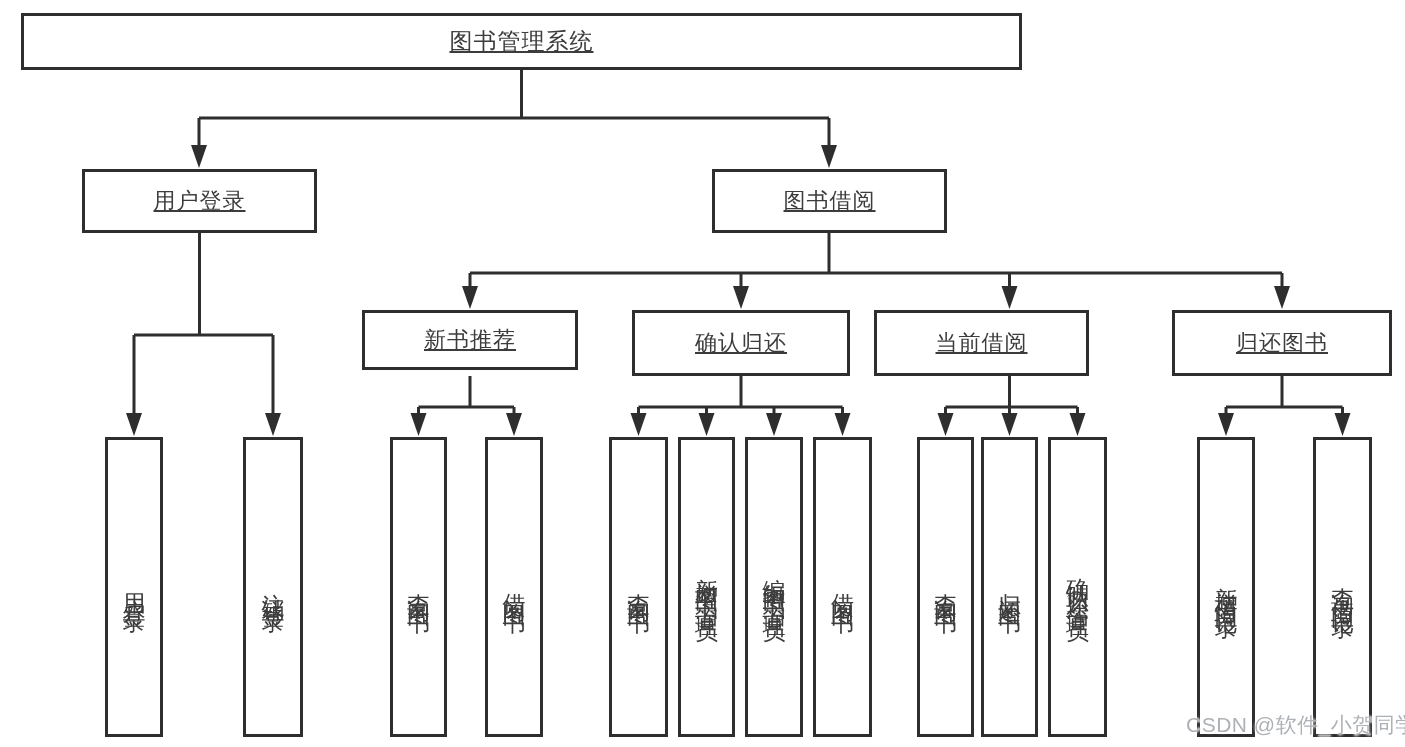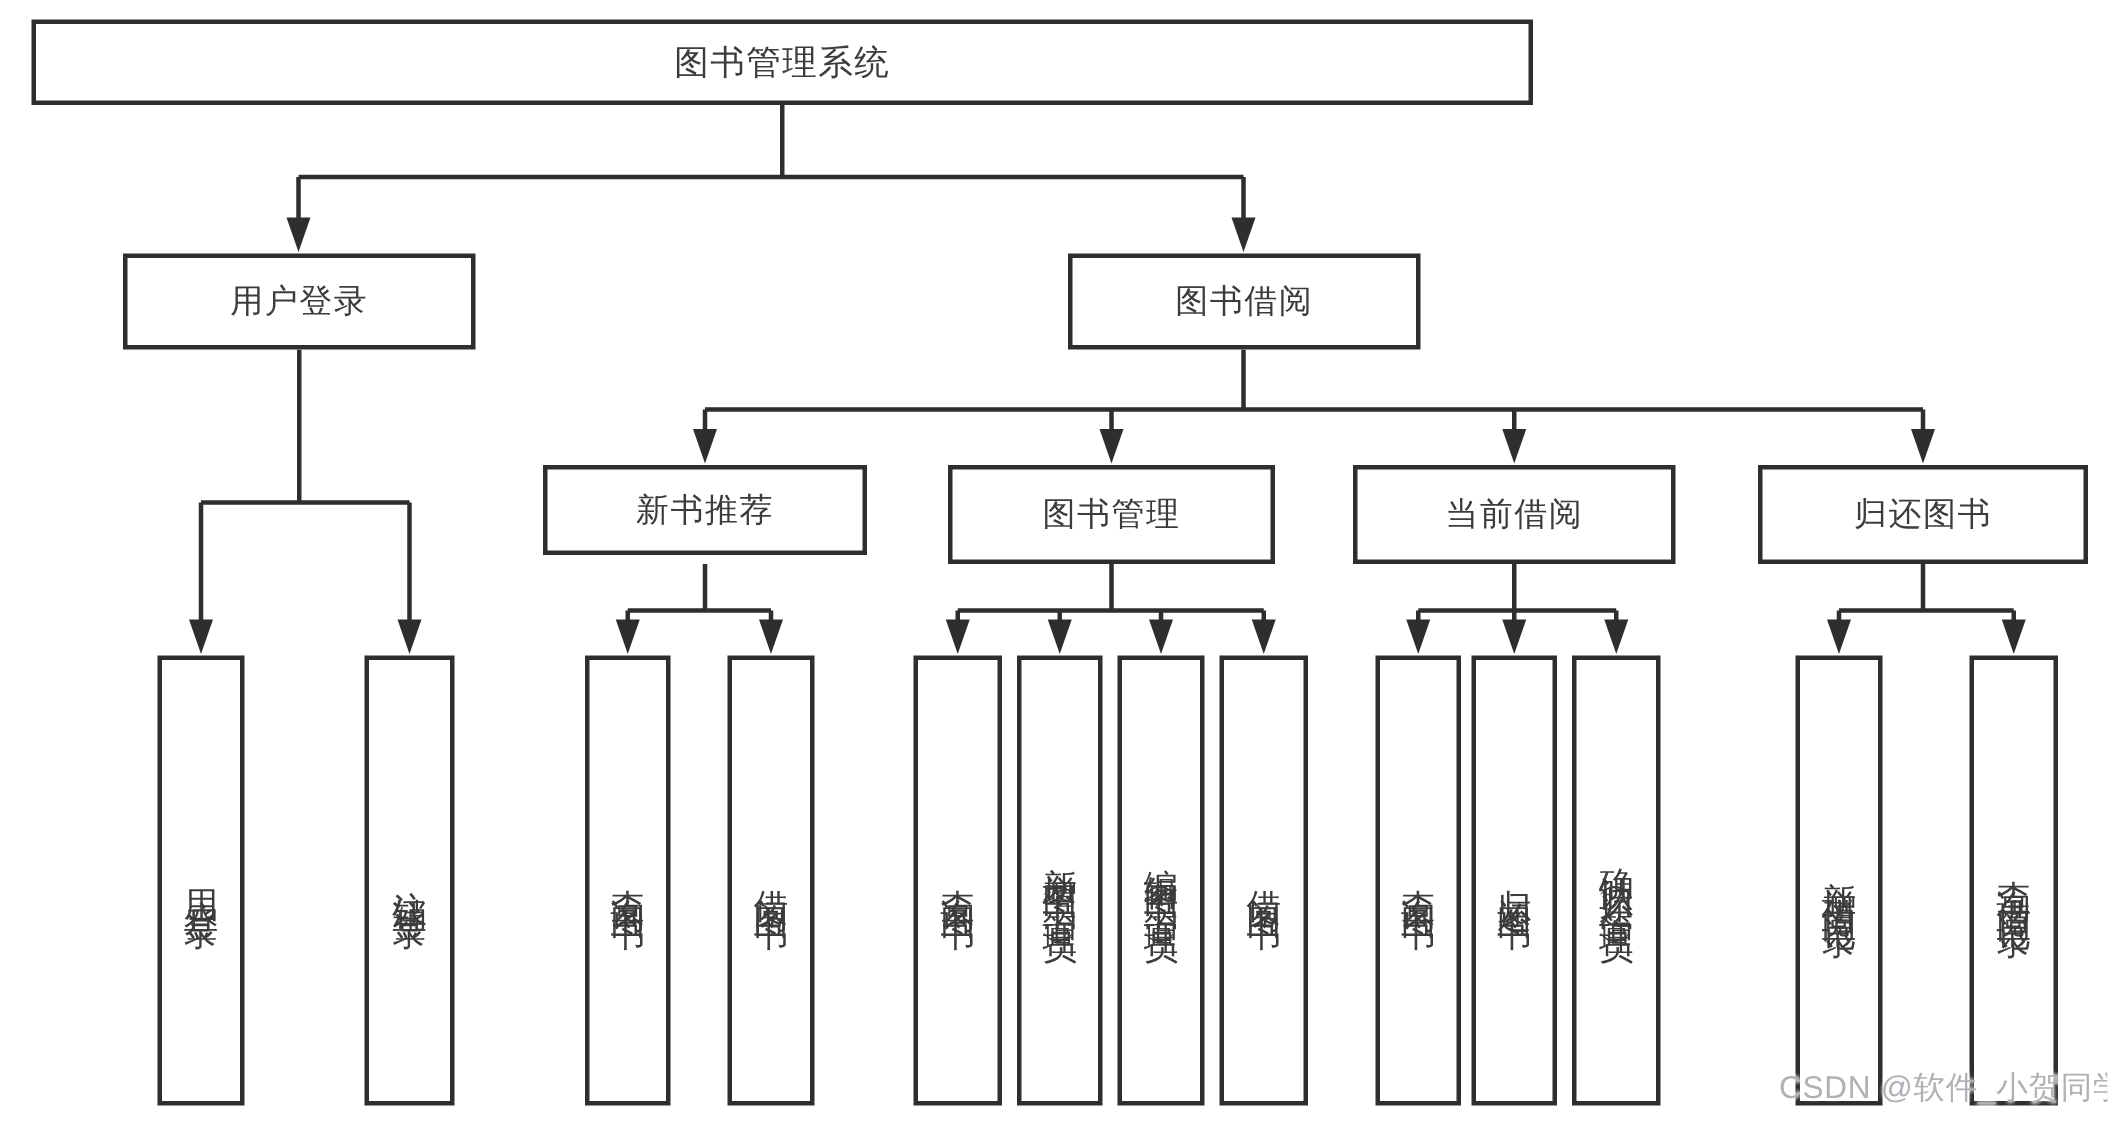--- a/index.html
+++ b/index.html
@@ -14,21 +14,21 @@
   .box{
     position:absolute;
     box-sizing:border-box;
     border:3px solid #2e2e2e;
     background:#ffffff;
     display:flex;align-items:center;justify-content:center;
     color:#3c3c3c;
     z-index:2;
   }
   .box.h span{
-    font-size:22px;letter-spacing:1px;white-space:nowrap;
+    font-size:22px;letter-spacing:1px;white-space:nowrap;text-decoration:underline;
   }
   .box.root span{font-size:23px;}
   .box.v span{
     writing-mode:vertical-rl;
     text-orientation:mixed;
     font-size:23px;
     letter-spacing:6px;
     line-height:1;
     white-space:nowrap;
   }
@@ -90,23 +90,23 @@
     <span>用户登录</span>
   </div>
   <div class="box h" style="left:712px;top:169px;width:235px;height:64px">
     <span>图书借阅</span>
   </div>
 
   <div class="box h" style="left:362px;top:310px;width:216px;height:60px">
     <span>新书推荐</span>
   </div>
   <div class="box h" style="left:632px;top:310px;width:218px;height:66px">
-    <span>图书管理</span>
+    <span>确认归还</span>
   </div>
-  <div class="box h" style="left:902px;top:310px;width:215px;height:66px">
+  <div class="box h" style="left:874px;top:310px;width:215px;height:66px">
     <span>当前借阅</span>
   </div>
   <div class="box h" style="left:1172px;top:310px;width:220px;height:66px">
     <span>归还图书</span>
   </div>
 
   <div class="box v" style="left:105px;top:437px;width:58px;height:300px">
     <span>用户登录</span>
   </div>
   <div class="box v" style="left:243px;top:437px;width:60px;height:300px">

